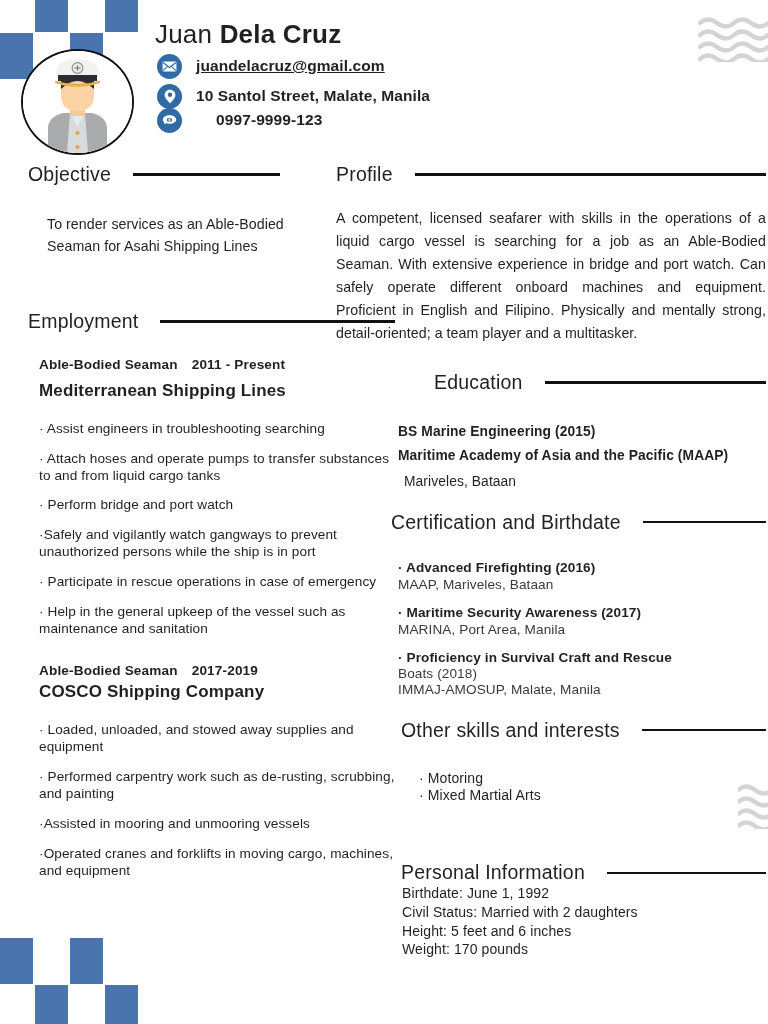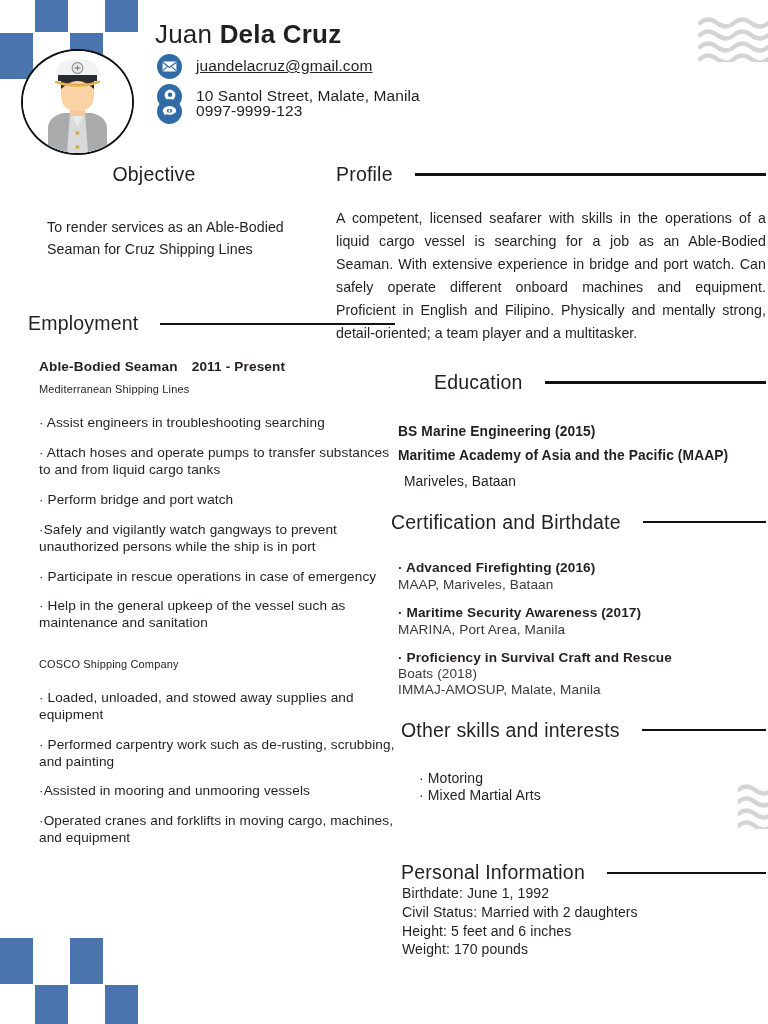--- a/index.html
+++ b/index.html
@@ -38,31 +38,31 @@
     position:absolute; left:155px; top:19px;
     font-size:26px; letter-spacing:.2px; white-space:nowrap;
     color:#231f20;
   }
   #name .first { font-weight:300; }
   #name .last  { font-weight:700; }
 
   .contact-row { position:absolute; left:157px; height:28px; display:flex; align-items:center; }
   #contact-email   { top:52px; }
   #contact-address { top:82px; }
-  #contact-phone   { top:97px; }
+  #contact-phone   { top:106px;gap:20px; }
 
   .cicon {
     width:25px; height:25px; border-radius:50%;
     background:#316ba5;
     display:flex; align-items:center; justify-content:center;
     flex:0 0 auto;
   }
   .contact-text {
     margin-left:14px;
-    font-size:15.5px; font-weight:400; color:#231f20;
+    font-size:15.5px; font-weight:700; color:#231f20;
     white-space:nowrap; letter-spacing:.1px;
   }
   #email-text { text-decoration:underline; }
 
   
   #col-left  { position:absolute; left:28px;  top:163px; width:360px; }
   #col-right { position:absolute; left:336px; top:163px; width:430px; }
 
   
   .sec-head { display:flex; align-items:center; white-space:nowrap; }
@@ -70,21 +70,21 @@
   .sec-head .rule  { height:2.6px; background:#111; margin-left:22px; flex:1 1 auto; }
 
   
   .para {
     font-size:14.2px; line-height:1.53; color:#231f20;
     letter-spacing:.05px;
   }
   .justify { text-align:justify; }
 
   .job-title { font-size:13.6px; font-weight:700; letter-spacing:.15px; white-space:nowrap; }
-  .job-line2 { font-size:11px; font-weight:400; letter-spacing:.15px; margin-top:9px; }
+  .job-line2 { font-size:17px; font-weight:700; letter-spacing:.15px; margin-top:9px; }
   .job-title .years { margin-left:14px; }
 
   .bullet {
     font-size:13.6px; line-height:1.24; color:#231f20;
     margin-top:13px; letter-spacing:.1px;
   }
 
   .edu-b { font-size:13.8px; font-weight:700; letter-spacing:.1px; }
   .edu-n { font-size:13.8px; font-weight:400; letter-spacing:.1px; }
 
@@ -195,26 +195,26 @@
         <rect x="5" y="4.2" width="5" height="3.4" rx="1" fill="#316ba5"></rect>
         <circle cx="7.5" cy="5.9" r="1.05" fill="#ffffff"></circle>
       </svg>
     </span>
     <span class="contact-text">0997-9999-123</span>
   </div>
 </div>
 
 <div id="col-left">
 
-  <div class="sec-head" style="width:252px;flex-direction:column;">
+  <div class="sec-head" style="width:252px;">
     <span class="title">Objective</span>
     <span class="rule"></span>
   </div>
 
-  <div class="para" style="margin-top:27px; margin-left:19px; width:240px; line-height:1.58;">To render services as an Able-Bodied Seaman for Cruz Shipping Lines</div>
+  <div class="para" style="margin-top:27px; margin-left:19px; width:240px; line-height:1.58;">To render services as an Able-Bodied Seaman for Asahi Shipping Lines</div>
 
   <div class="sec-head" style="width:367px; margin-top:52px;">
     <span class="title">Employment</span>
     <span class="rule"></span>
   </div>
 
   <div style="margin-top:24px; margin-left:11px; width:357px;">
     <div class="job-title">
       <span>Able-Bodied Seaman</span><span class="years">2011 - Present</span>
     </div>
@@ -222,20 +222,23 @@
 
     <div class="bullet" style="margin-top:20px;">· Assist engineers in troubleshooting searching</div>
     <div class="bullet">· Attach hoses and operate pumps to transfer substances to and from liquid cargo tanks</div>
     <div class="bullet">· Perform bridge and port watch</div>
     <div class="bullet">·Safely and vigilantly watch gangways to prevent unauthorized persons while the ship is in port</div>
     <div class="bullet">· Participate in rescue operations in case of emergency</div>
     <div class="bullet">· Help in the general upkeep of the vessel such as maintenance and sanitation</div>
   </div>
 
   <div style="margin-top:26px; margin-left:11px; width:357px;">
+    <div class="job-title">
+      <span>Able-Bodied Seaman</span><span class="years">2017-2019</span>
+    </div>
     <div class="job-line2" style="margin-top:4px;">COSCO Shipping Company</div>
 
     <div class="bullet" style="margin-top:20px;">· Loaded, unloaded, and stowed away supplies and equipment</div>
     <div class="bullet">· Performed carpentry work such as de-rusting, scrubbing, and painting</div>
     <div class="bullet">·Assisted in mooring and unmooring vessels</div>
     <div class="bullet">·Operated cranes and forklifts in moving cargo, machines, and equipment</div>
   </div>
 </div>
 
 <div id="col-right">

